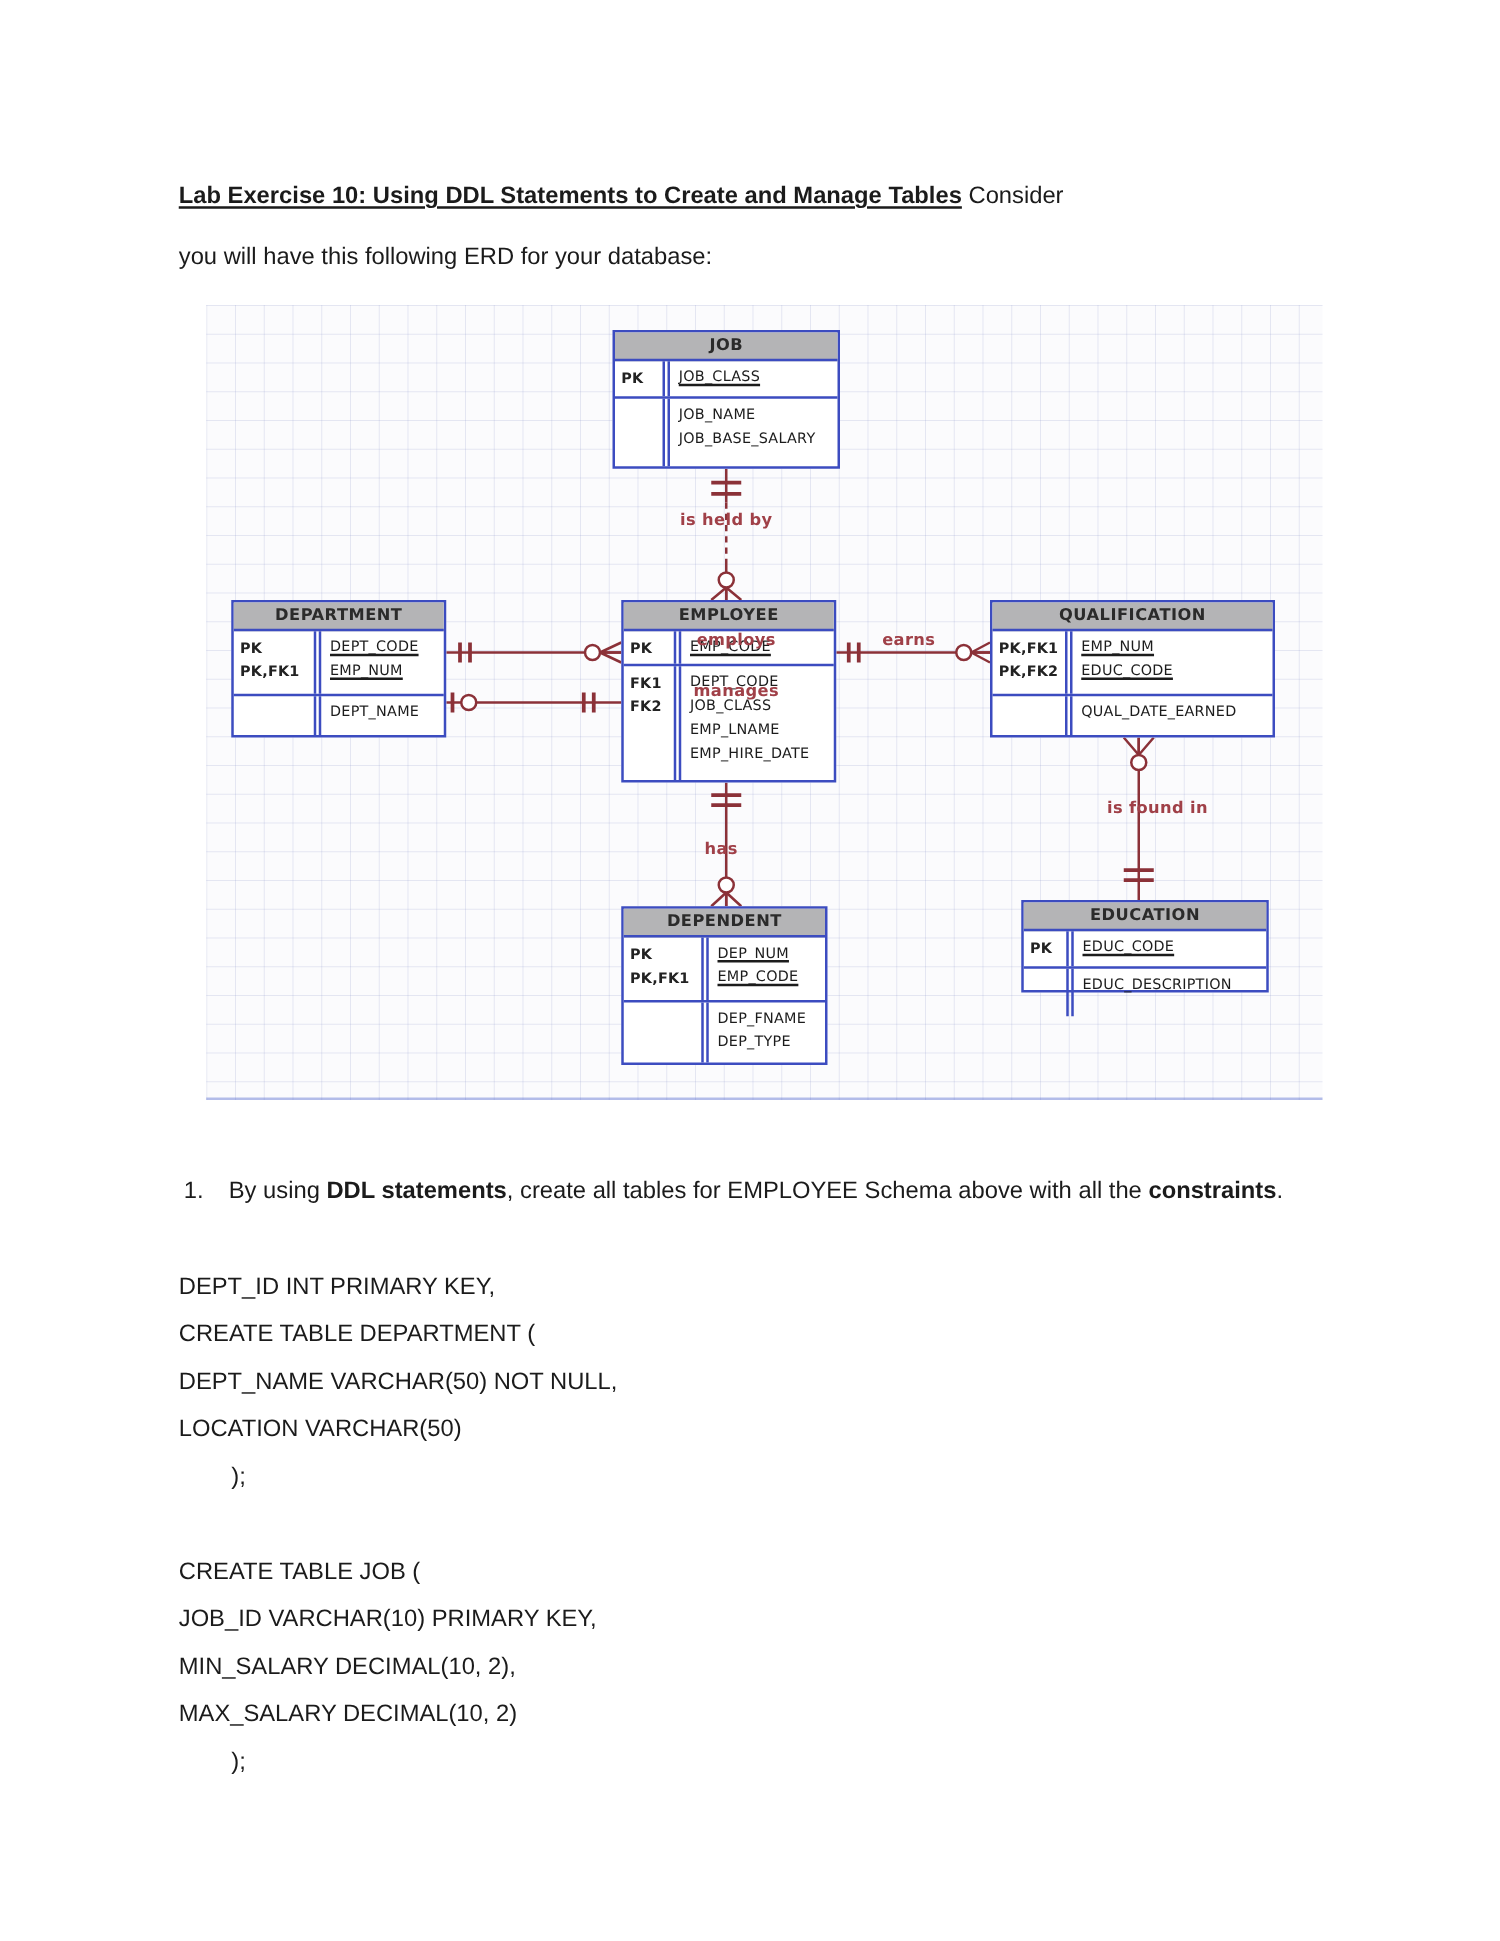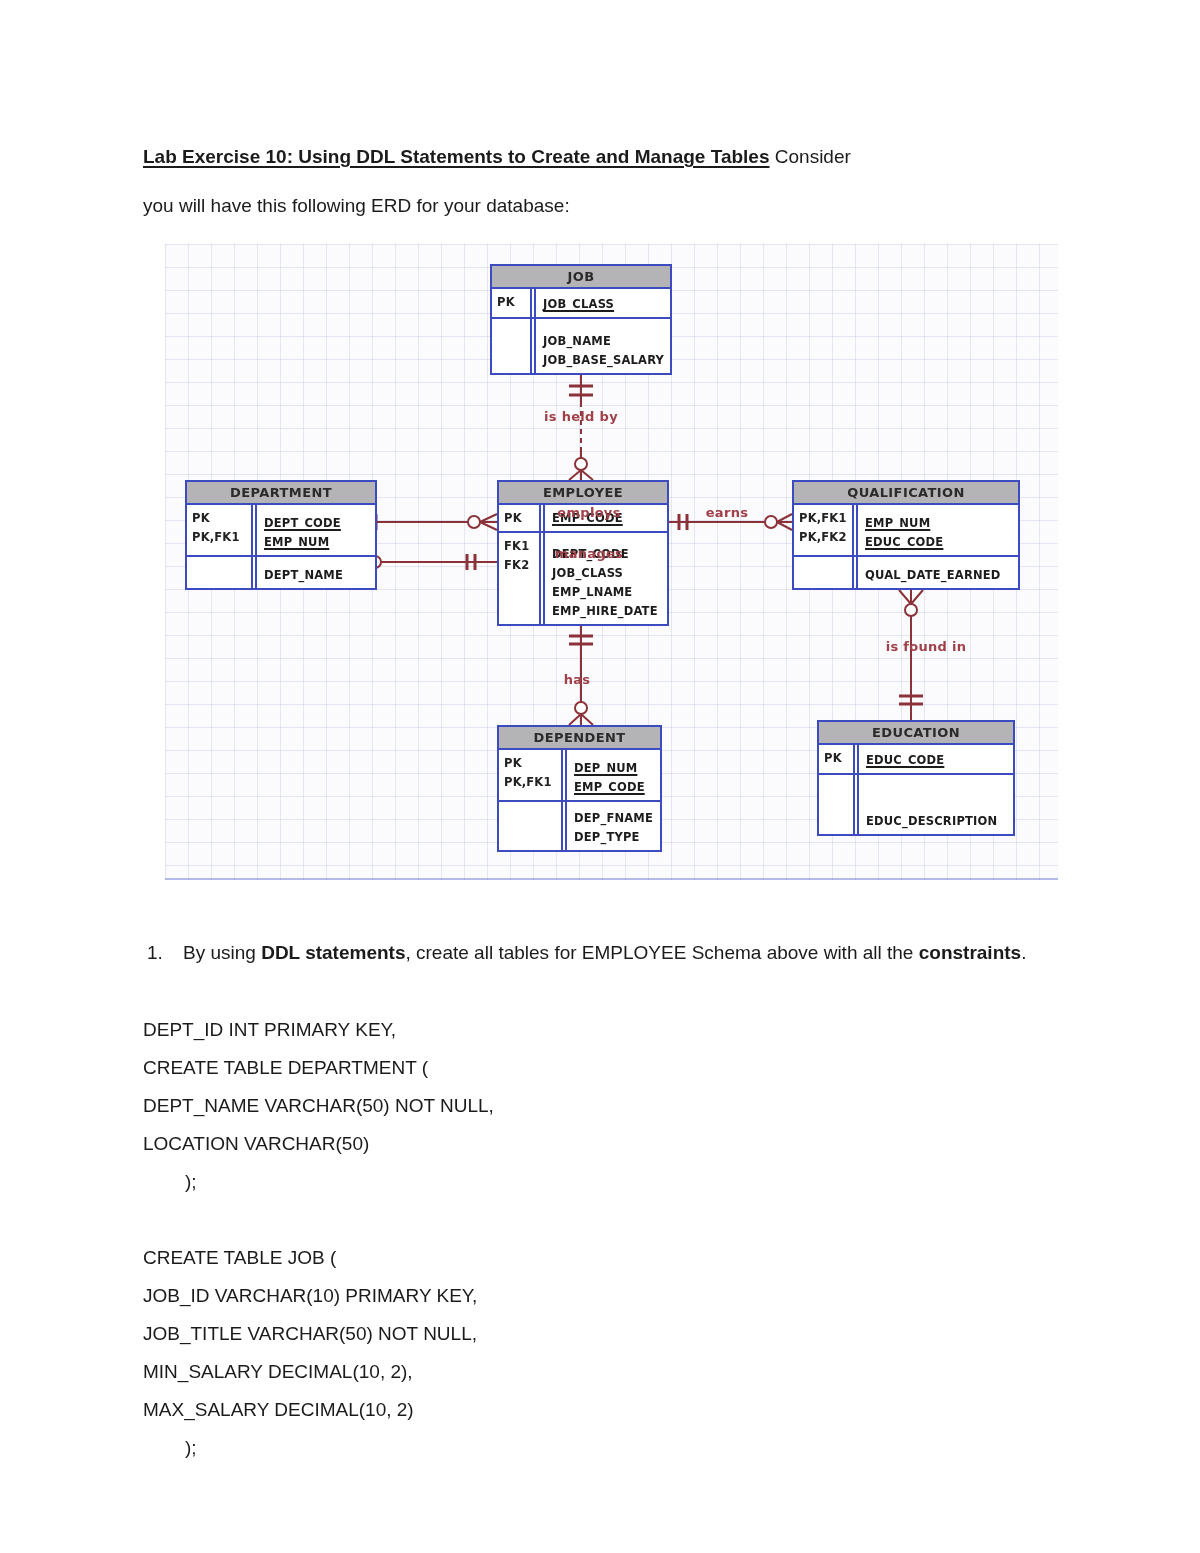--- a/index.html
+++ b/index.html
@@ -62,33 +62,33 @@
     flex: 0 0 auto;
     border-right: 2px solid #3c4cc0;
     padding: 4px 3px 3px 5px;
     font-weight: bold; font-size: 11.5px; line-height: 19px; color: #222;
   }
   .attr-cell {
     flex: 1;
     border-left: 2px solid #3c4cc0;
     margin-left: 2px;
     padding: 3px 3px 3px 7px;
-    font-weight: bold; font-size: 11.5px; line-height: 19px; color: #1c1c1c;
-    display: flex; flex-direction: column; justify-content: flex-end;
+    font-weight: normal; font-size: 11.5px; line-height: 19px; color: #1c1c1c;
+    display: flex; flex-direction: column; justify-content: flex-start;
   }
   .key-line, .attr { display: block; letter-spacing: .2px; white-space: nowrap; }
   .attr.u { text-decoration: underline; text-decoration-thickness: 1.5px; text-underline-offset: 2px; }
 
   
   .e-job           { left: 325px; top:  20px; width: 182px; height: 111px; }
-  .e-department    { left:  20px; top: 236px; width: 192px; height: 110px; }
+  .e-department    { left:  20px; top: 236px; width: 172px; height: 110px; }
   .e-employee      { left: 332px; top: 236px; width: 172px; height: 146px; }
   .e-qualification { left: 627px; top: 236px; width: 228px; height: 110px; }
   .e-dependent     { left: 332px; top: 481px; width: 165px; height: 127px; }
-  .e-education     { left: 652px; top: 476px; width: 198px; height: 116px; }
+  .e-education     { left: 652px; top: 476px; width: 198px; height: 74px; }
   .e-job .key-cell           { width: 40px; }
   .e-department .key-cell    { width: 66px; }
   .e-employee .key-cell      { width: 42px; }
   .e-qualification .key-cell { width: 60px; }
   .e-dependent .key-cell     { width: 64px; }
   .e-education .key-cell     { width: 36px; }
   .mh26 { min-height: 26px; } .mh28 { min-height: 28px; } .mh30 { min-height: 30px; }
   .mh40 { min-height: 40px; } .mh46 { min-height: 46px; } .mh50 { min-height: 50px; }
   .mh52 { min-height: 52px; } .mh88 { min-height: 88px; }
 
@@ -303,17 +303,16 @@
   <div class="sql-line">DEPT_ID INT PRIMARY KEY,</div>
   <div class="sql-line">CREATE TABLE DEPARTMENT (</div>
   <div class="sql-line">DEPT_NAME VARCHAR(50) NOT NULL,</div>
   <div class="sql-line">LOCATION VARCHAR(50)</div>
   <div class="sql-line indent">);</div>
 </div>
 
 <div class="sql-block second">
   <div class="sql-line">CREATE TABLE JOB (</div>
   <div class="sql-line">JOB_ID VARCHAR(10) PRIMARY KEY,</div>
-  <div class="sql-line">JOB_TITLE VARCHAR(50) NOT NULL,</div>
   <div class="sql-line">MIN_SALARY DECIMAL(10, 2),</div>
   <div class="sql-line">MAX_SALARY DECIMAL(10, 2)</div>
   <div class="sql-line indent">);</div>
 </div>
 
 </body></html>

